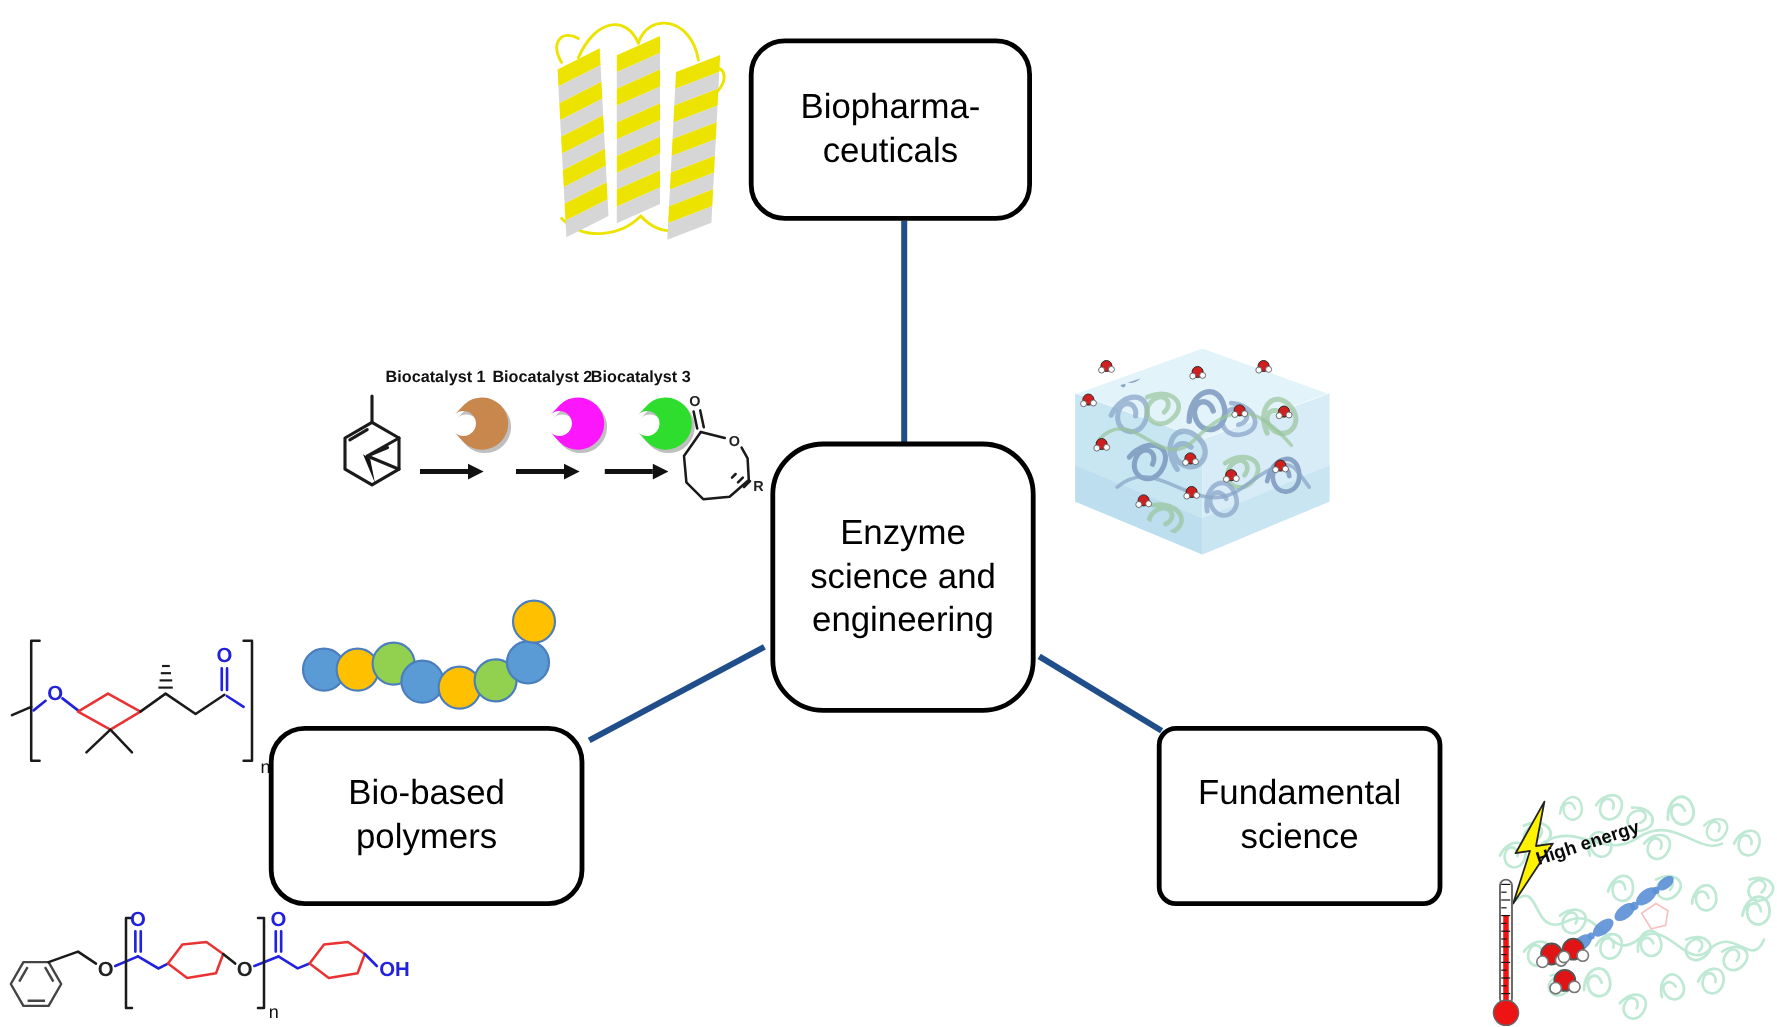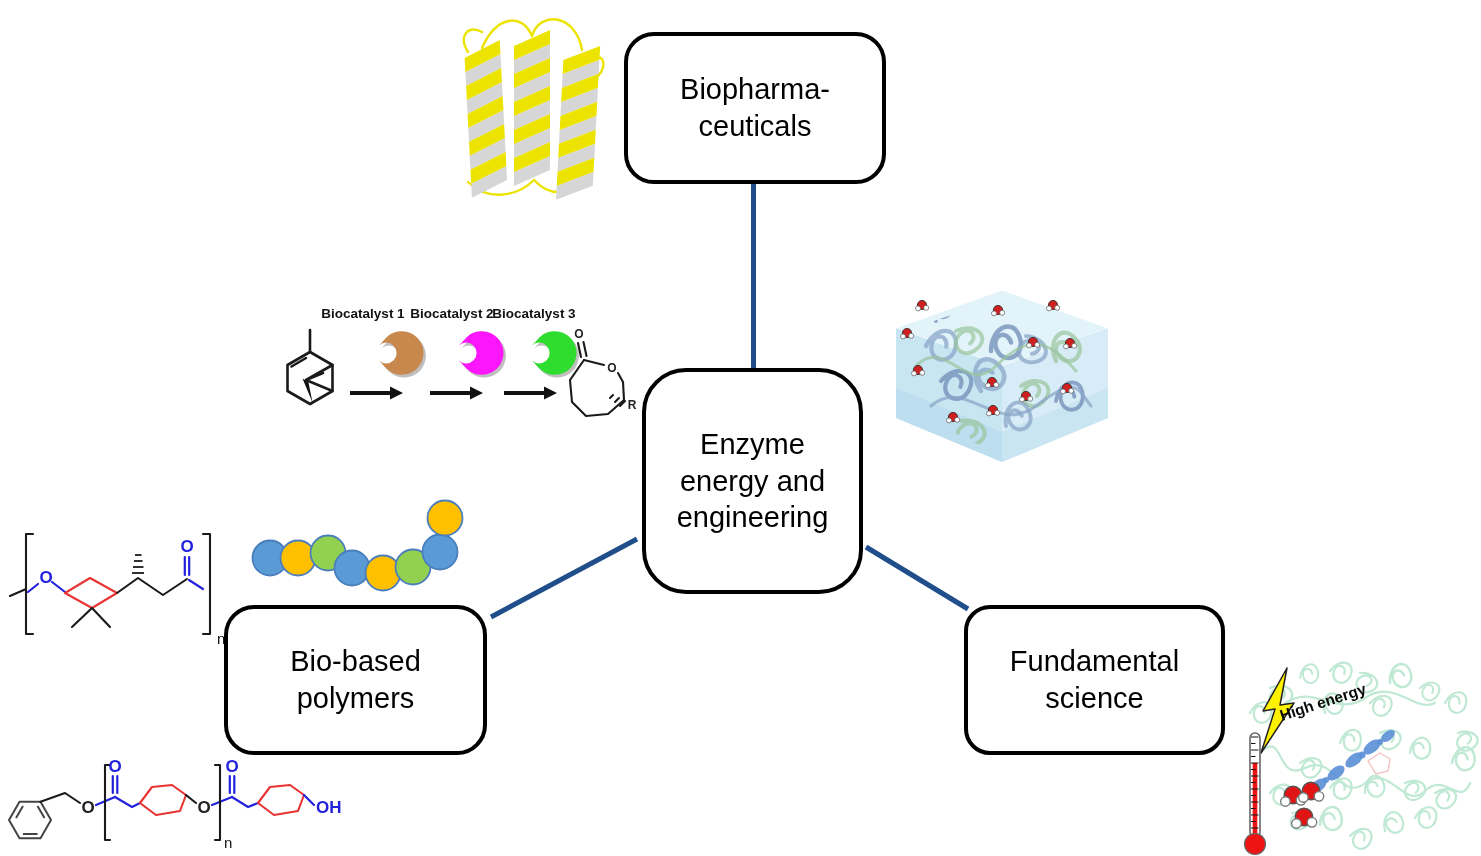--- a/index.html
+++ b/index.html
@@ -3,24 +3,24 @@
 <meta charset="utf-8">
 <style>
   *{box-sizing:border-box}
   body{margin:0;background:#ffffff}
   .canvas{position:relative;width:1481px;height:856px;background:#fff;overflow:hidden;
           font-family:"Liberation Sans",sans-serif;color:#000}
   svg{position:absolute;overflow:visible}
   .node{position:absolute;background:#fff;border:4.5px solid #000;display:flex;align-items:center;
         justify-content:center;text-align:center;font-size:29px;line-height:1.26;
         white-space:pre-line;z-index:3}
-  #node-top{left:624px;top:32px;width:262px;height:152px;border-radius:30px}
+  #node-top{left:624px;top:32px;width:236px;height:152px;border-radius:30px}
   #node-center{left:642px;top:368px;width:221px;height:226px;border-radius:44px}
   #node-bl{left:224px;top:605px;width:263px;height:150px;border-radius:30px}
-  #node-br{left:964px;top:605px;width:261px;height:150px;border-radius:26px}
+  #node-br{left:964px;top:605px;width:238px;height:150px;border-radius:16px}
   #connectors{z-index:1;width:1481px;height:856px}
   .conn{stroke:var(--connector,#1f4e8b);stroke-width:5}
   .art{z-index:2}
   
   .hy{fill:var(--protein-yellow,#ece400)}
   .hg{fill:#d6d6d6}
   .ploop{fill:none;stroke:var(--protein-yellow,#ece400);stroke-width:2.4;stroke-linecap:round}
   
   .cat-label{font-size:13.5px;font-weight:bold;fill:#111}
   .arr{stroke:#111;stroke-width:4.2}
@@ -53,21 +53,21 @@
     <line class="conn" x1="637" y1="539" x2="491" y2="617"></line>
     <line class="conn" x1="866" y1="547" x2="968" y2="609"></line>
   </svg>
 
   <div class="node" id="node-top">
     <span>Biopharma-
 ceuticals</span>
   </div>
   <div class="node" id="node-center">
     <span>Enzyme
-energy and
+science and
 engineering</span>
   </div>
   <div class="node" id="node-bl">
     <span>Bio-based
 polymers</span>
   </div>
   <div class="node" id="node-br">
     <span>Fundamental
 science</span>
   </div>

